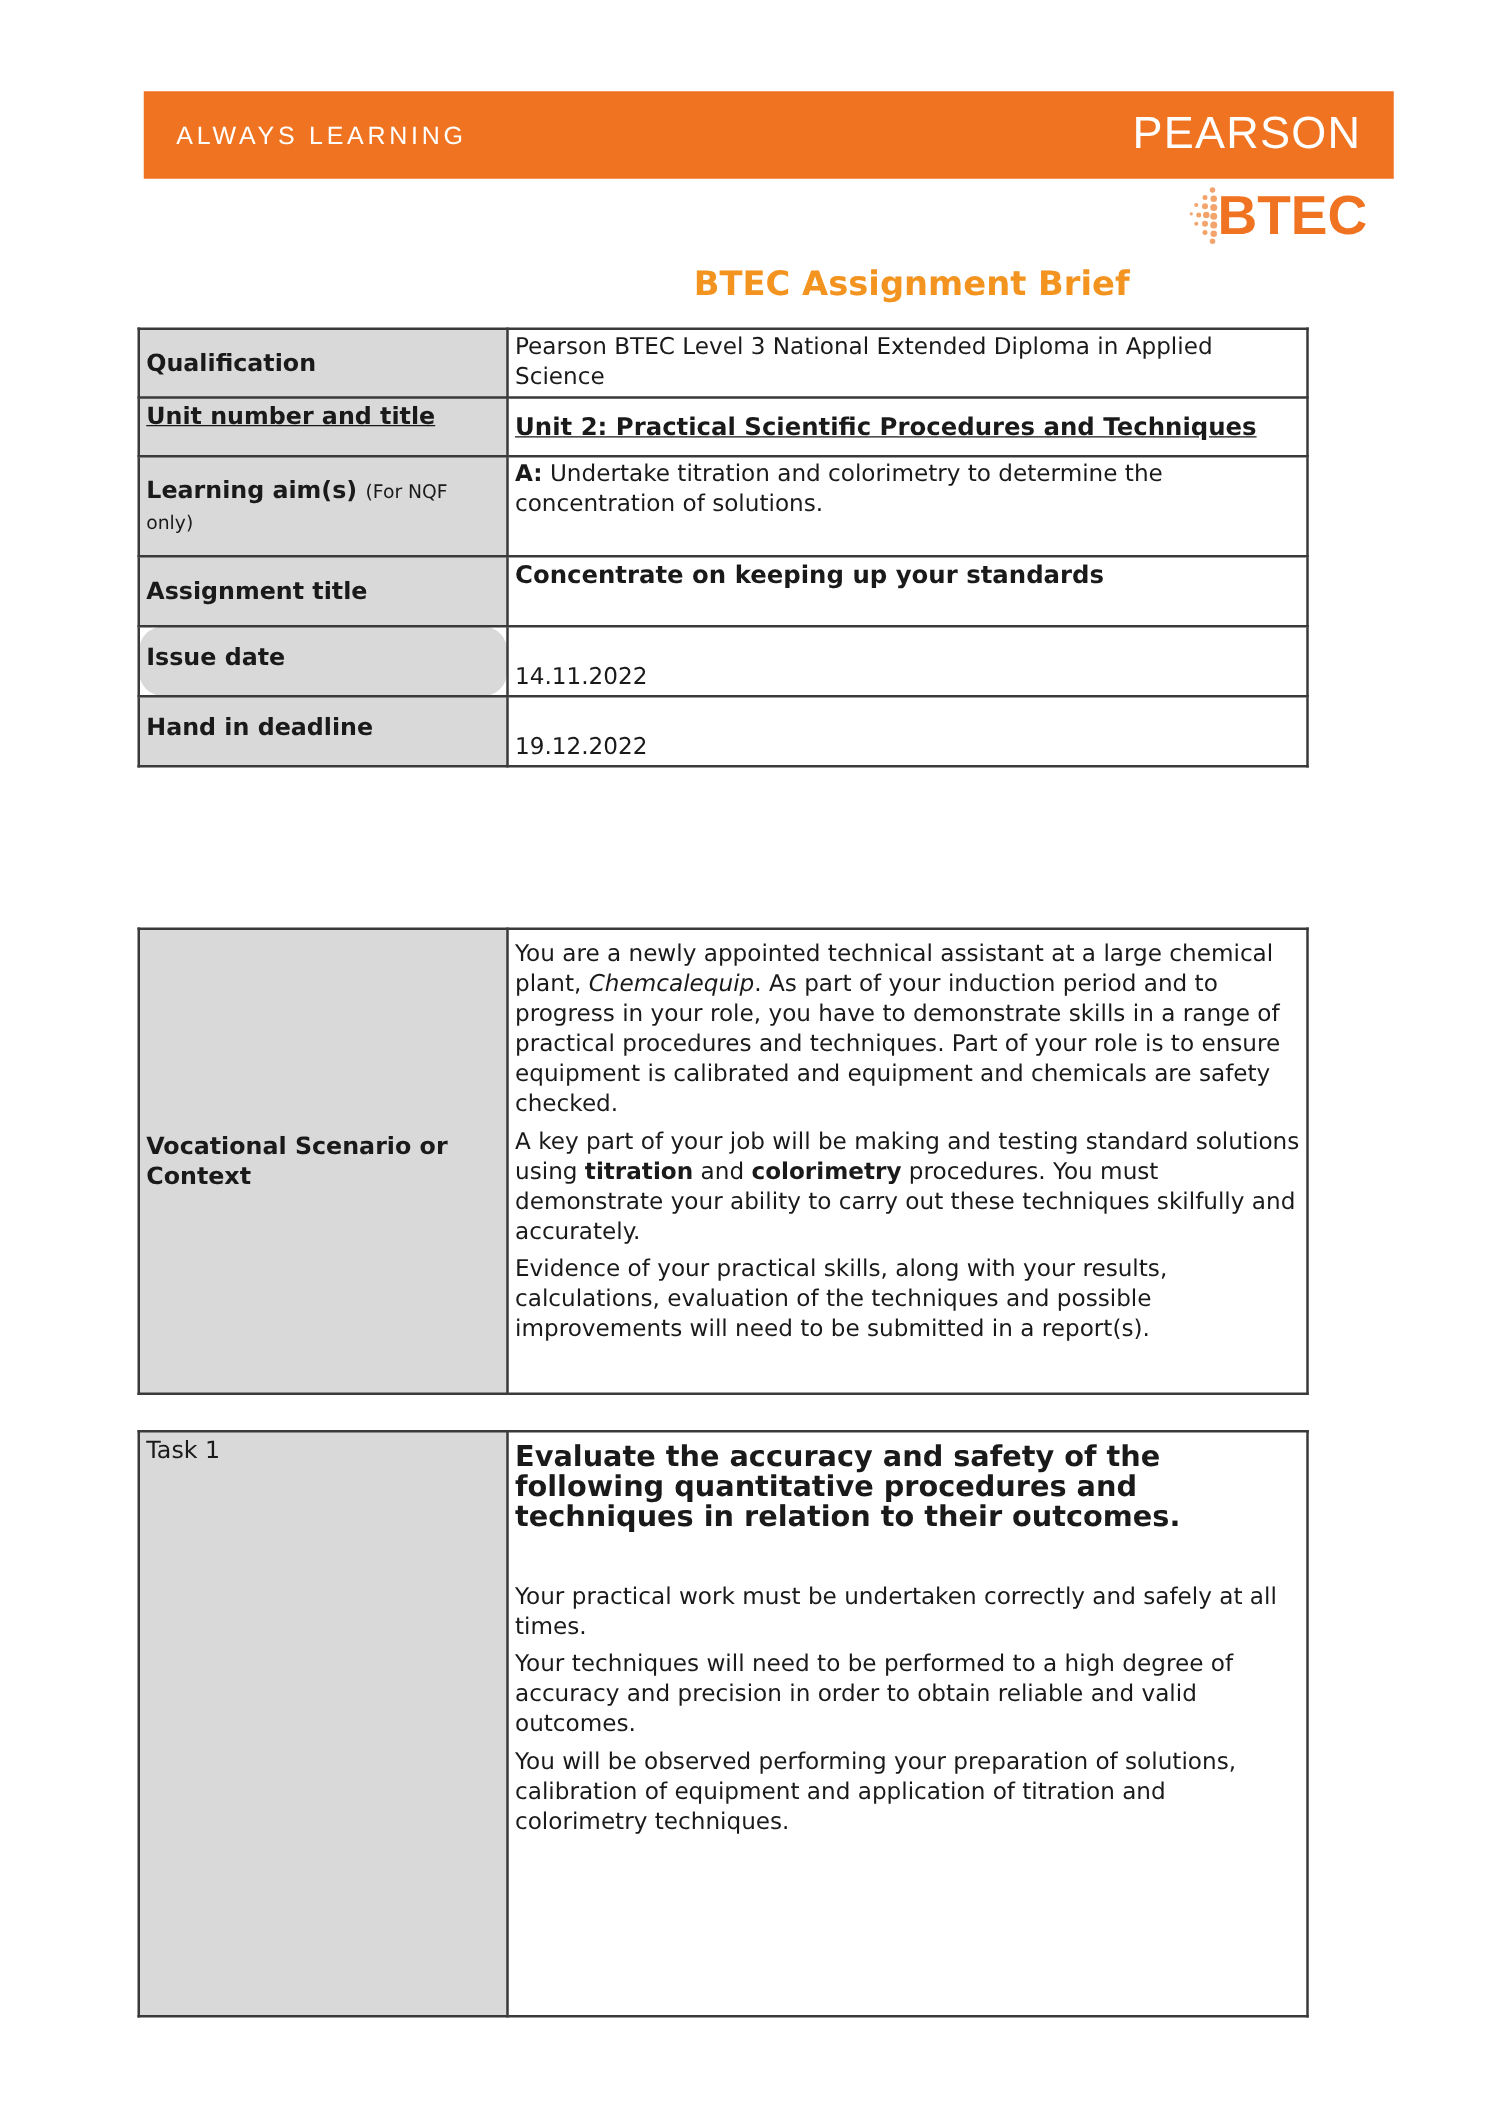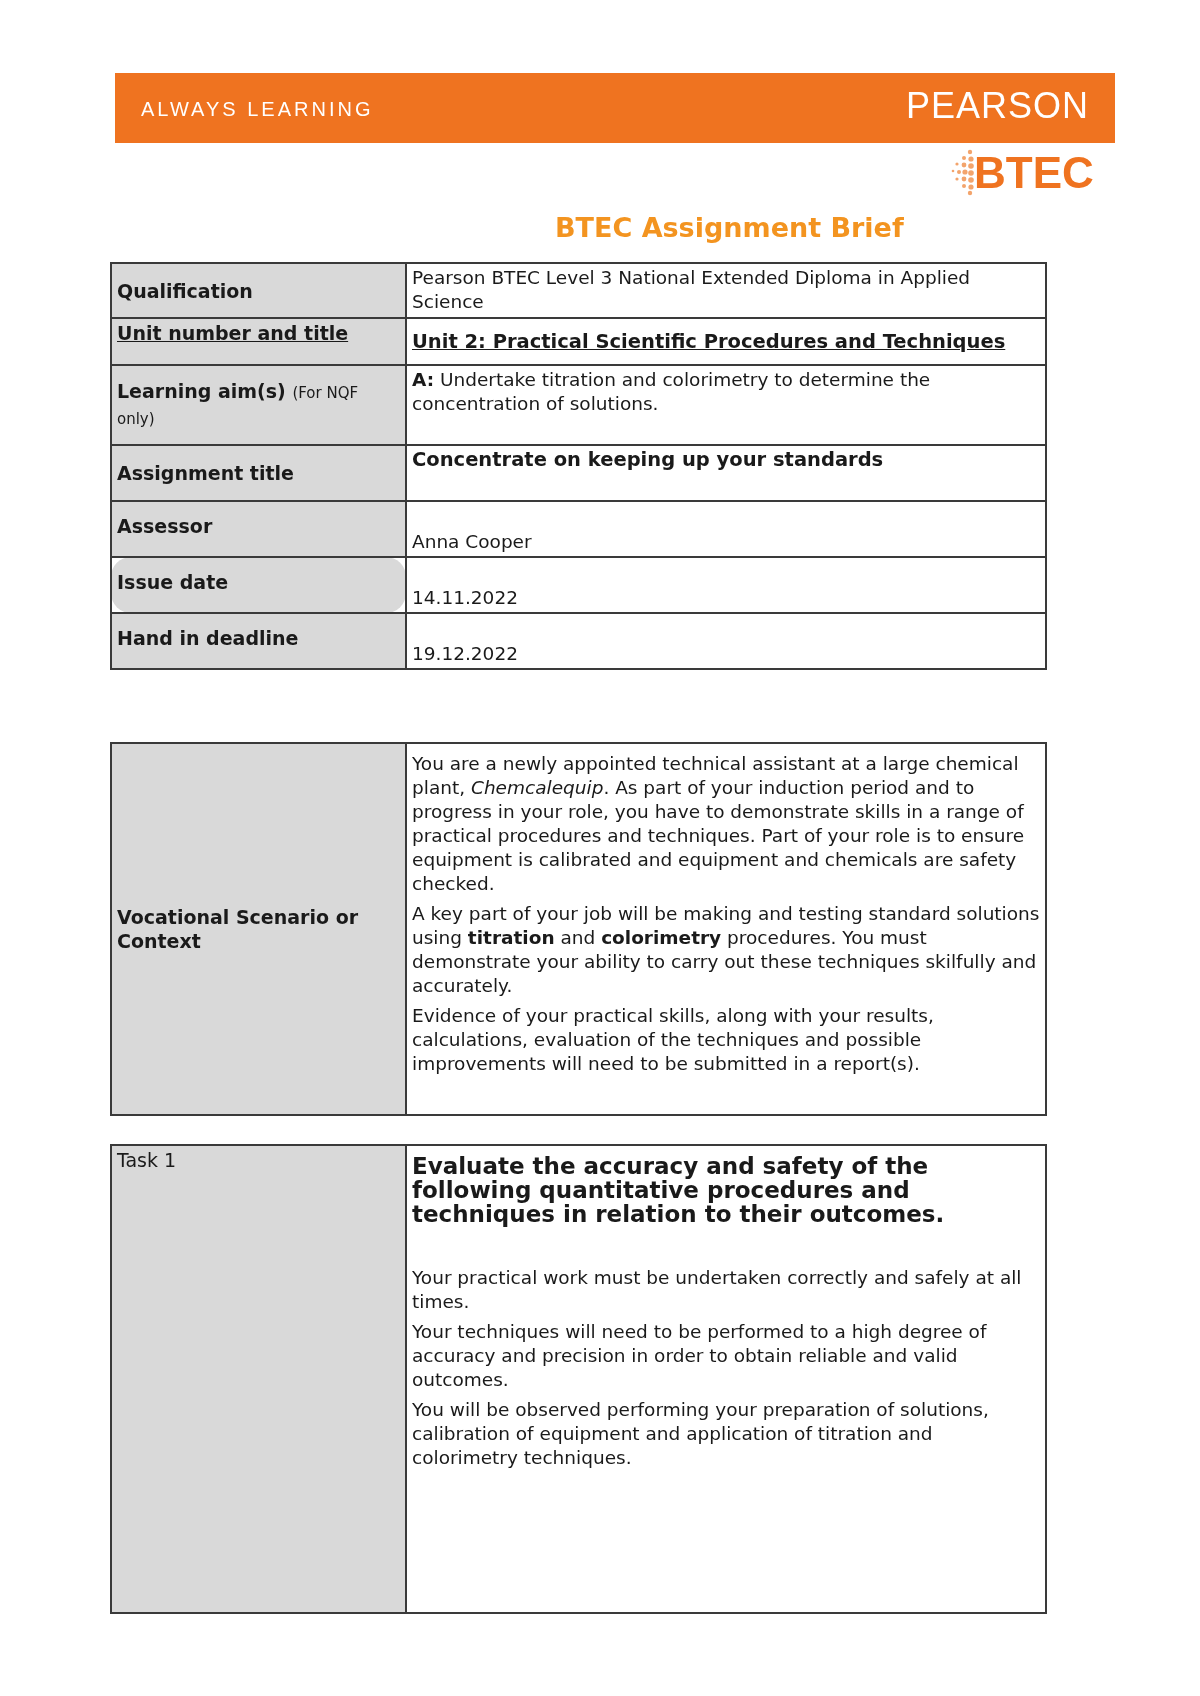--- a/index.html
+++ b/index.html
@@ -98,24 +98,20 @@
   </tr>
   <tr style="height:80px;">
     <td class="label mid"><span>Learning aim(s)</span> <span class="small">(For NQF only)</span></td>
     <td class="value"><span class="bold">A:</span> <span>Undertake titration and colorimetry to determine the concentration of solutions.</span></td>
   </tr>
   <tr style="height:56px;">
     <td class="label mid">Assignment title</td>
     <td class="value bold" style="font-size:19.5px;">Concentrate on keeping up your standards</td>
   </tr>
   <tr style="height:56px;">
-    <td class="label" style="padding-top:12px;">Assessor</td>
-    <td class="value valbottom">Anna Cooper</td>
-  </tr>
-  <tr style="height:56px;">
     <td class="label" style="padding-top:12px;border-radius:20px;">Issue date</td>
     <td class="value valbottom">14.11.2022</td>
   </tr>
   <tr style="height:56px;">
     <td class="label" style="padding-top:12px;">Hand in deadline</td>
     <td class="value valbottom">19.12.2022</td>
   </tr>
 </tbody>
   </table>
 

